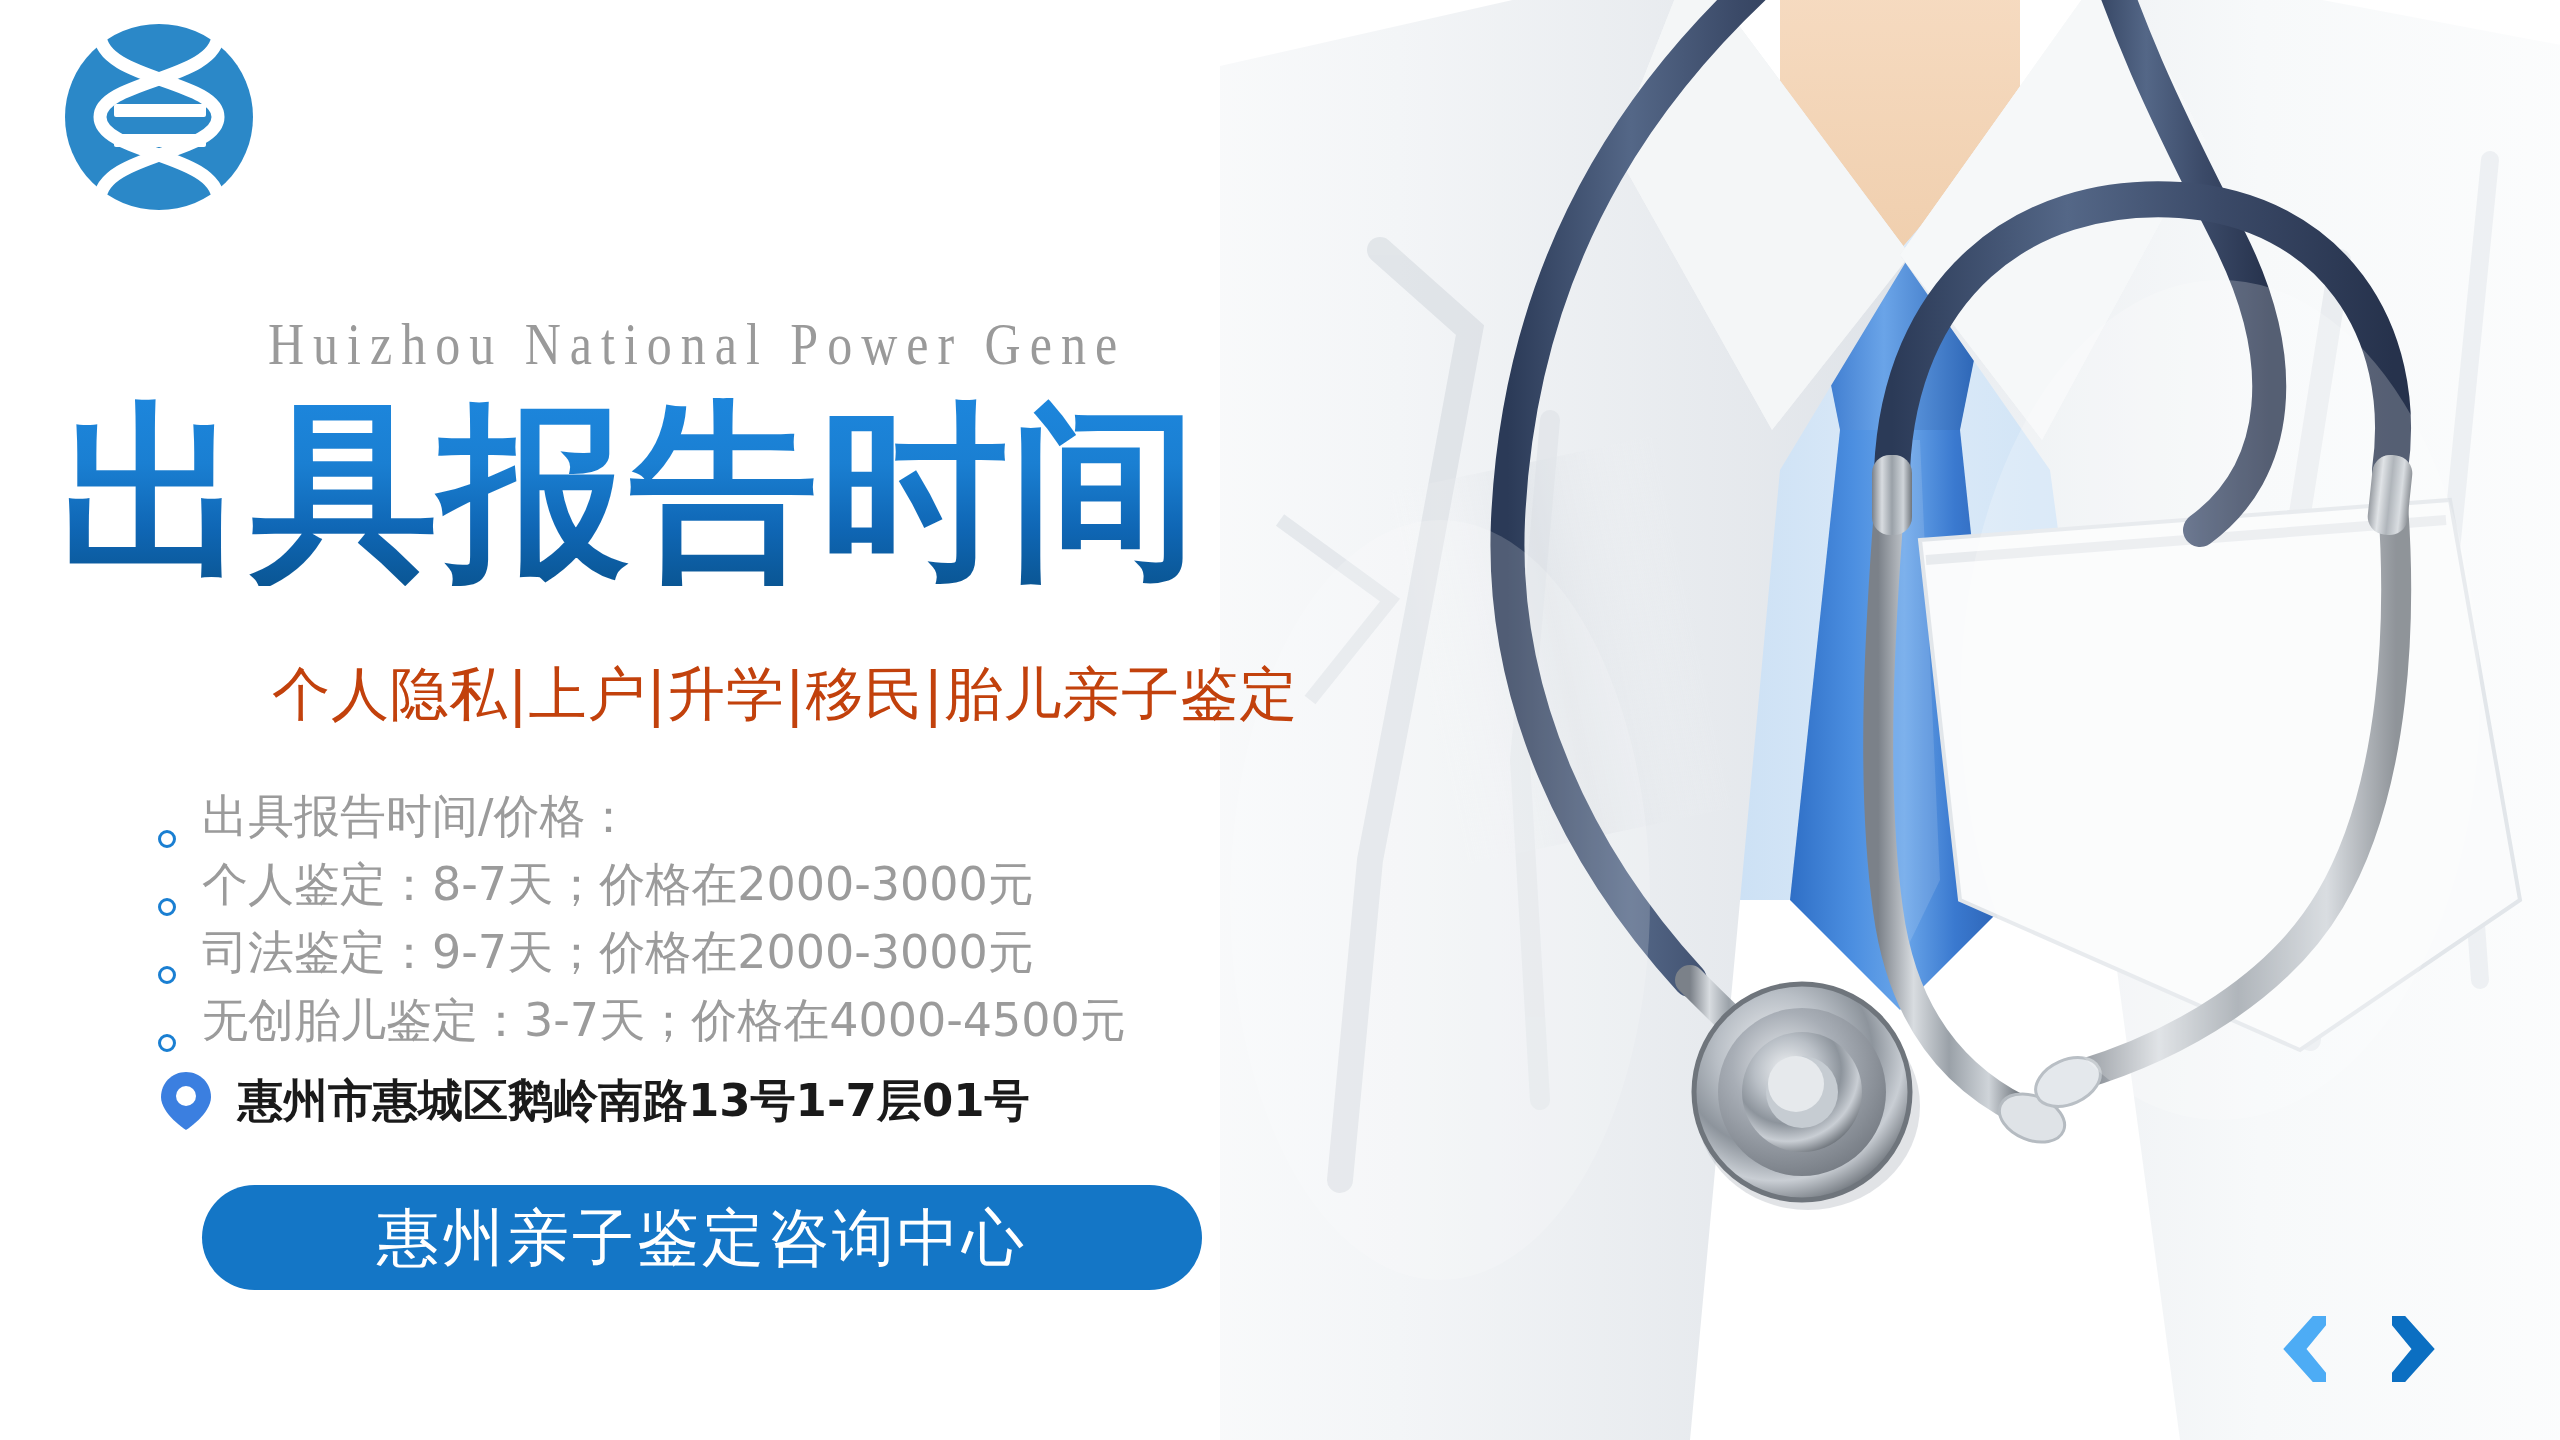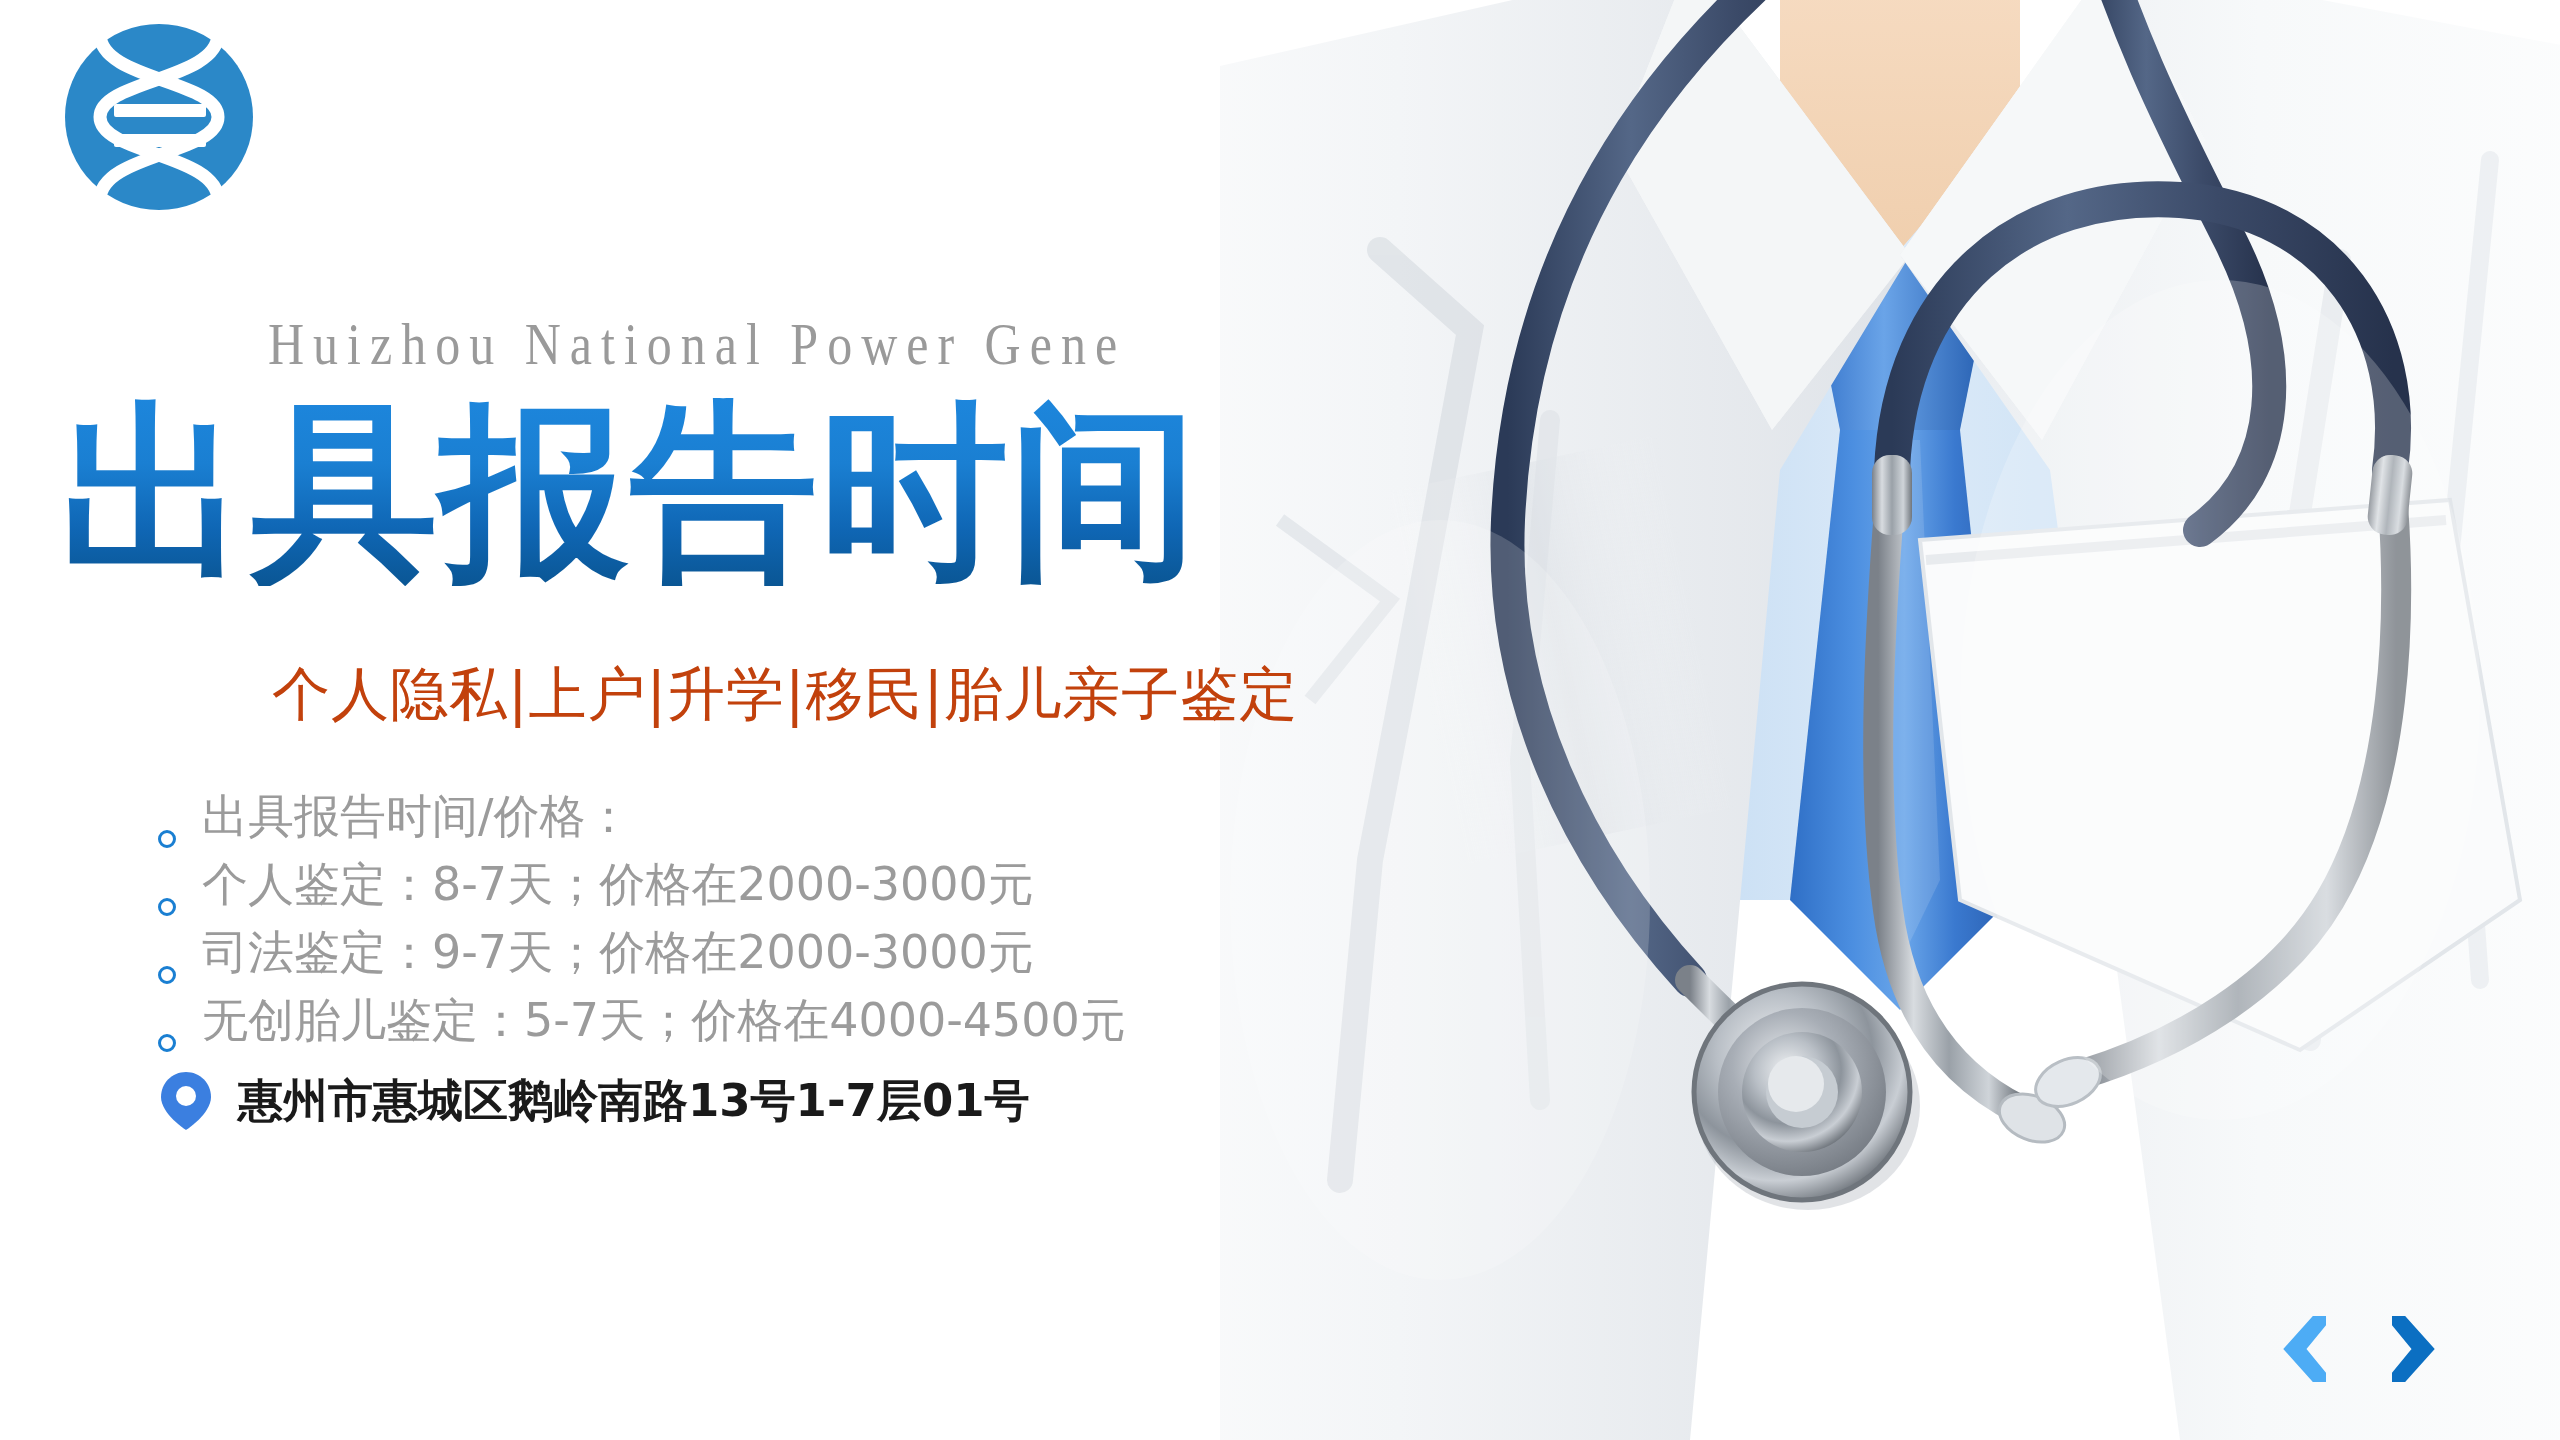--- a/index.html
+++ b/index.html
@@ -245,34 +245,37 @@
       <div class="bullet">
         <span class="dot"></span>
         <span class="btext">个人鉴定：8-7天；价格在2000-3000元</span>
       </div>
       <div class="bullet">
         <span class="dot"></span>
         <span class="btext">司法鉴定：9-7天；价格在2000-3000元</span>
       </div>
       <div class="bullet">
         <span class="dot"></span>
-        <span class="btext">无创胎儿鉴定：5-7天；价格在4000-4500元</span>
+        <span class="btext">无创胎儿鉴定：3-7天；价格在4000-4500元</span>
       </div>
     </div>
 
     <div class="address">
       <span class="pin">
         <svg viewBox="0 0 56 62">
           <path d="M28 2 C14 2 3 13 3 27 C3 44 28 60 28 60 C28 60 53 44 53 27 C53 13 42 2 28 2 Z" fill="#3b7fe0"></path>
           <circle cx="28" cy="26" r="10" fill="#ffffff"></circle>
         </svg>
       </span>
       <span class="addr-text">惠州市惠城区鹅岭南路13号1-7层01号</span>
     </div>
 
+    <div class="cta">
+      <span class="cta-label">惠州亲子鉴定咨询中心</span>
+    </div>
   </div>
 
   <div class="arrows">
     <span class="arrow">
       <svg viewBox="0 0 48 66">
         <path d="M40 4 L14 33 L40 62 L44 62 L20 33 L44 4 Z" fill="#4dacf5" stroke="#4dacf5" stroke-width="13" stroke-linejoin="miter"></path>
       </svg>
     </span>
     <span class="arrow">
       <svg viewBox="0 0 48 66">

